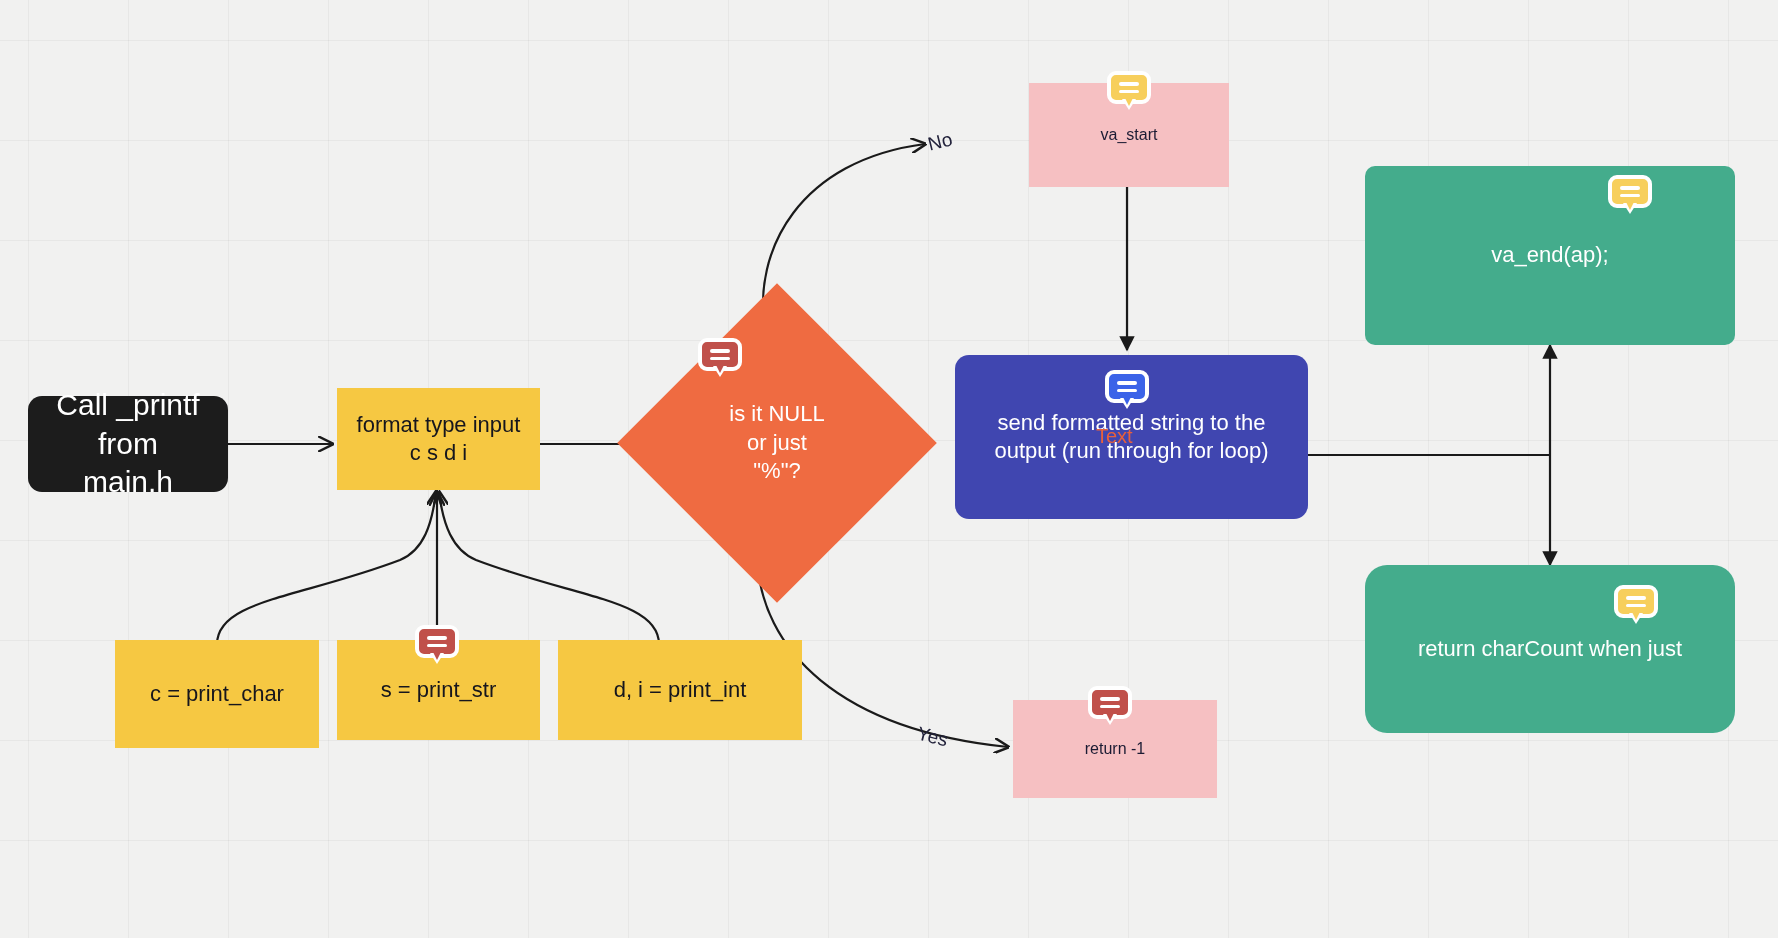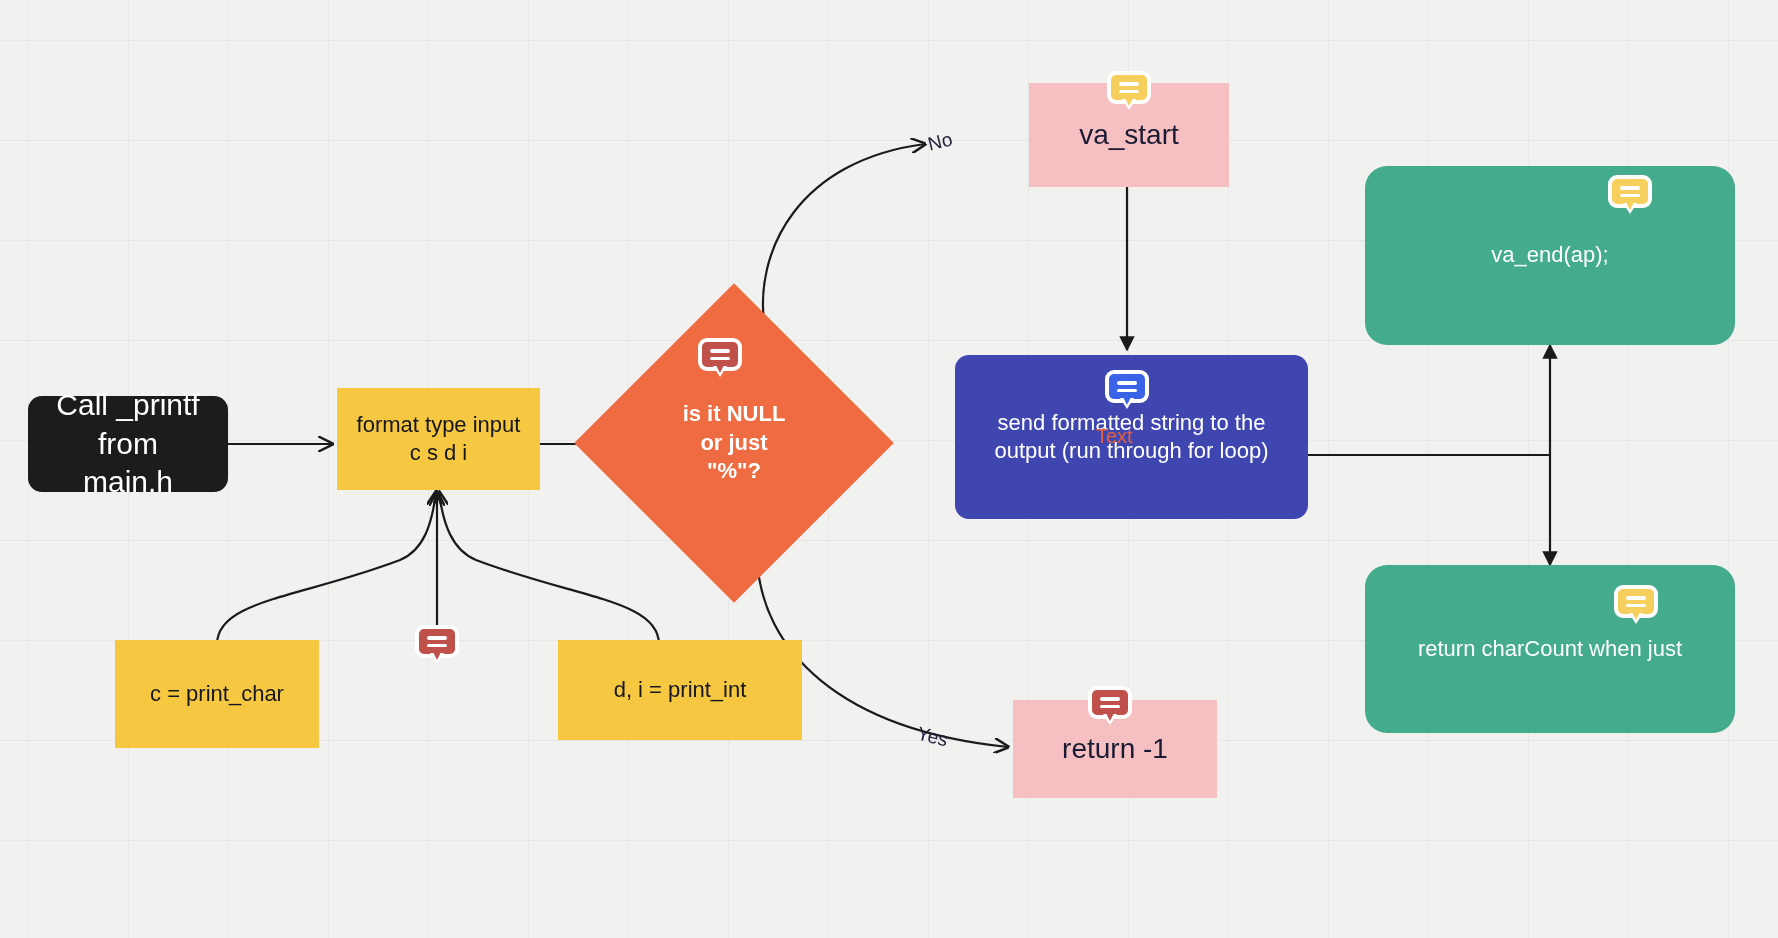--- a/index.html
+++ b/index.html
@@ -49,21 +49,21 @@
   }
   .node-yellow {
     background: #f6c842;
     color: #16161d;
     font-size: 22px;
     padding: 4px 10px;
   }
   .node-pink {
     background: #f6c0c2;
     color: #1b1b33;
-    font-size: 28px;
+    font-size: 16px;
     padding: 4px 10px;
   }
   .node-blue {
     background: #4046b0;
     color: #ffffff;
     border-radius: 14px;
     font-size: 22px;
     padding: 6px 8px;
   }
   .node-green {
@@ -205,37 +205,38 @@
       <path d="M 659 645 C 660 600 576 598 476 560 C 452 550 443 524 439 492" marker-end="url(#arrow)"></path>
     </g>
   </svg>
 
   <div class="node node-terminal" style="left:28px; top:396px; width:200px; height:96px;">Call _printf from
 main.h</div>
 
   <div class="node node-yellow" style="left:337px; top:388px; width:203px; height:102px;">format type input
 c s d i</div>
 
-  <div class="node-diamond" style="left:621px; top:330px; width:226px; height:226px;font-weight:bold;">
+  <div class="node-diamond" style="left:664px; top:330px; width:226px; height:226px;">
     <div class="diamond-shape"></div>
     <div class="diamond-label">is it NULL
 or just
 "%"?</div>
   </div>
   <div class="badge red" style="left:698px; top:338px;">
     <div class="bubble">
         <i></i>
         <i></i>
       </div>
     <div class="tail"></div>
     <div class="tail-inner"></div>
   </div>
 
   <div class="node node-yellow" style="left:115px; top:640px; width:204px; height:108px;">c = print_char</div>
 
+  <div class="node node-yellow" style="left:337px; top:640px; width:203px; height:100px;">s = print_str</div>
   <div class="badge red" style="left:415px; top:625px;">
     <div class="bubble">
         <i></i>
         <i></i>
       </div>
     <div class="tail"></div>
     <div class="tail-inner"></div>
   </div>
 
   <div class="node node-yellow" style="left:558px; top:640px; width:244px; height:100px;">d, i = print_int</div>
@@ -265,21 +266,21 @@
   <div class="badge blue" style="left:1105px; top:370px;">
     <div class="bubble">
         <i></i>
         <i></i>
       </div>
     <div class="tail"></div>
     <div class="tail-inner"></div>
   </div>
   <div class="placeholder-text" style="left:1096px; top:425px;">Text</div>
 
-  <div class="node node-green" style="left:1365px; top:166px; width:370px; height:179px;">va_end(ap);</div>
+  <div class="node node-green" style="left:1365px; top:166px; width:370px; height:179px;border-radius:10px;">va_end(ap);</div>
   <div class="badge yellow" style="left:1608px; top:175px;">
     <div class="bubble">
         <i></i>
         <i></i>
       </div>
     <div class="tail"></div>
     <div class="tail-inner"></div>
   </div>
 
   <div class="node node-green" style="left:1365px; top:565px; width:370px; height:168px;">return charCount when just</div>

